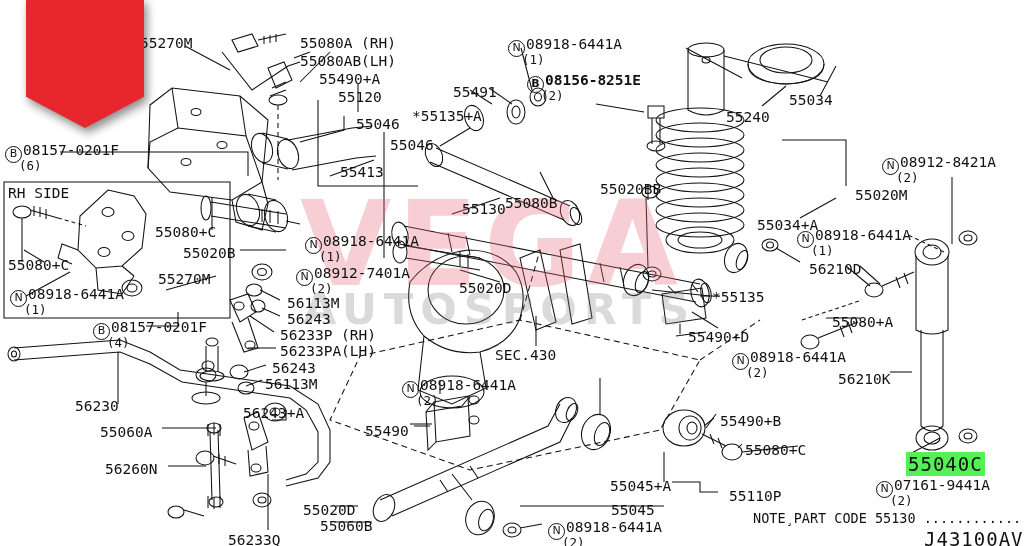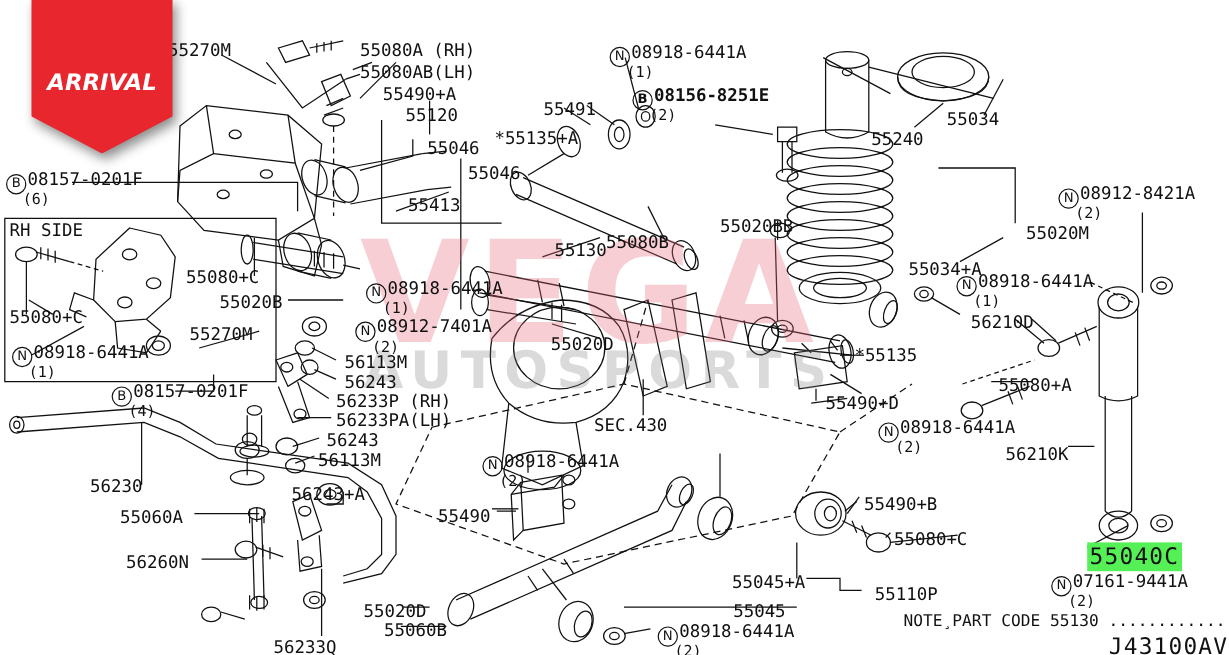--- a/index.html
+++ b/index.html
@@ -549,16 +549,15 @@
   <div class="lbl code" style="left:906px;top:455px;">
     <span class="hl">55040C</span>
   </div>
 
   <div class="lbl note" style="left:753px;top:512px;">NOTE¸PART CODE 55130 ............... *</div>
 
   <div class="lbl code" style="left:924px;top:530px;">J43100AV</div>
 
   <div id="badge">
     <div class="shape"></div>
-    <div class="t2">ARRIVAL</div>
   </div>
 
 </div>
 
 </body></html>

